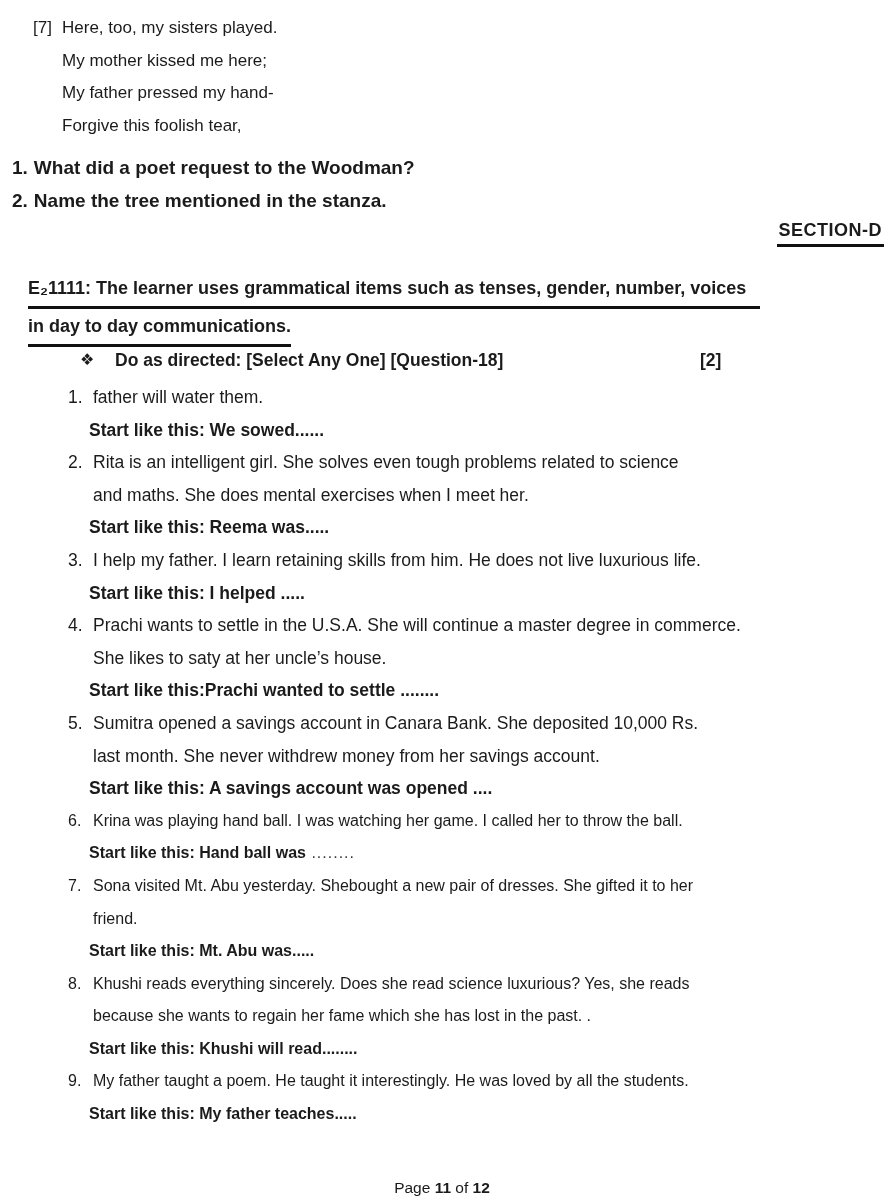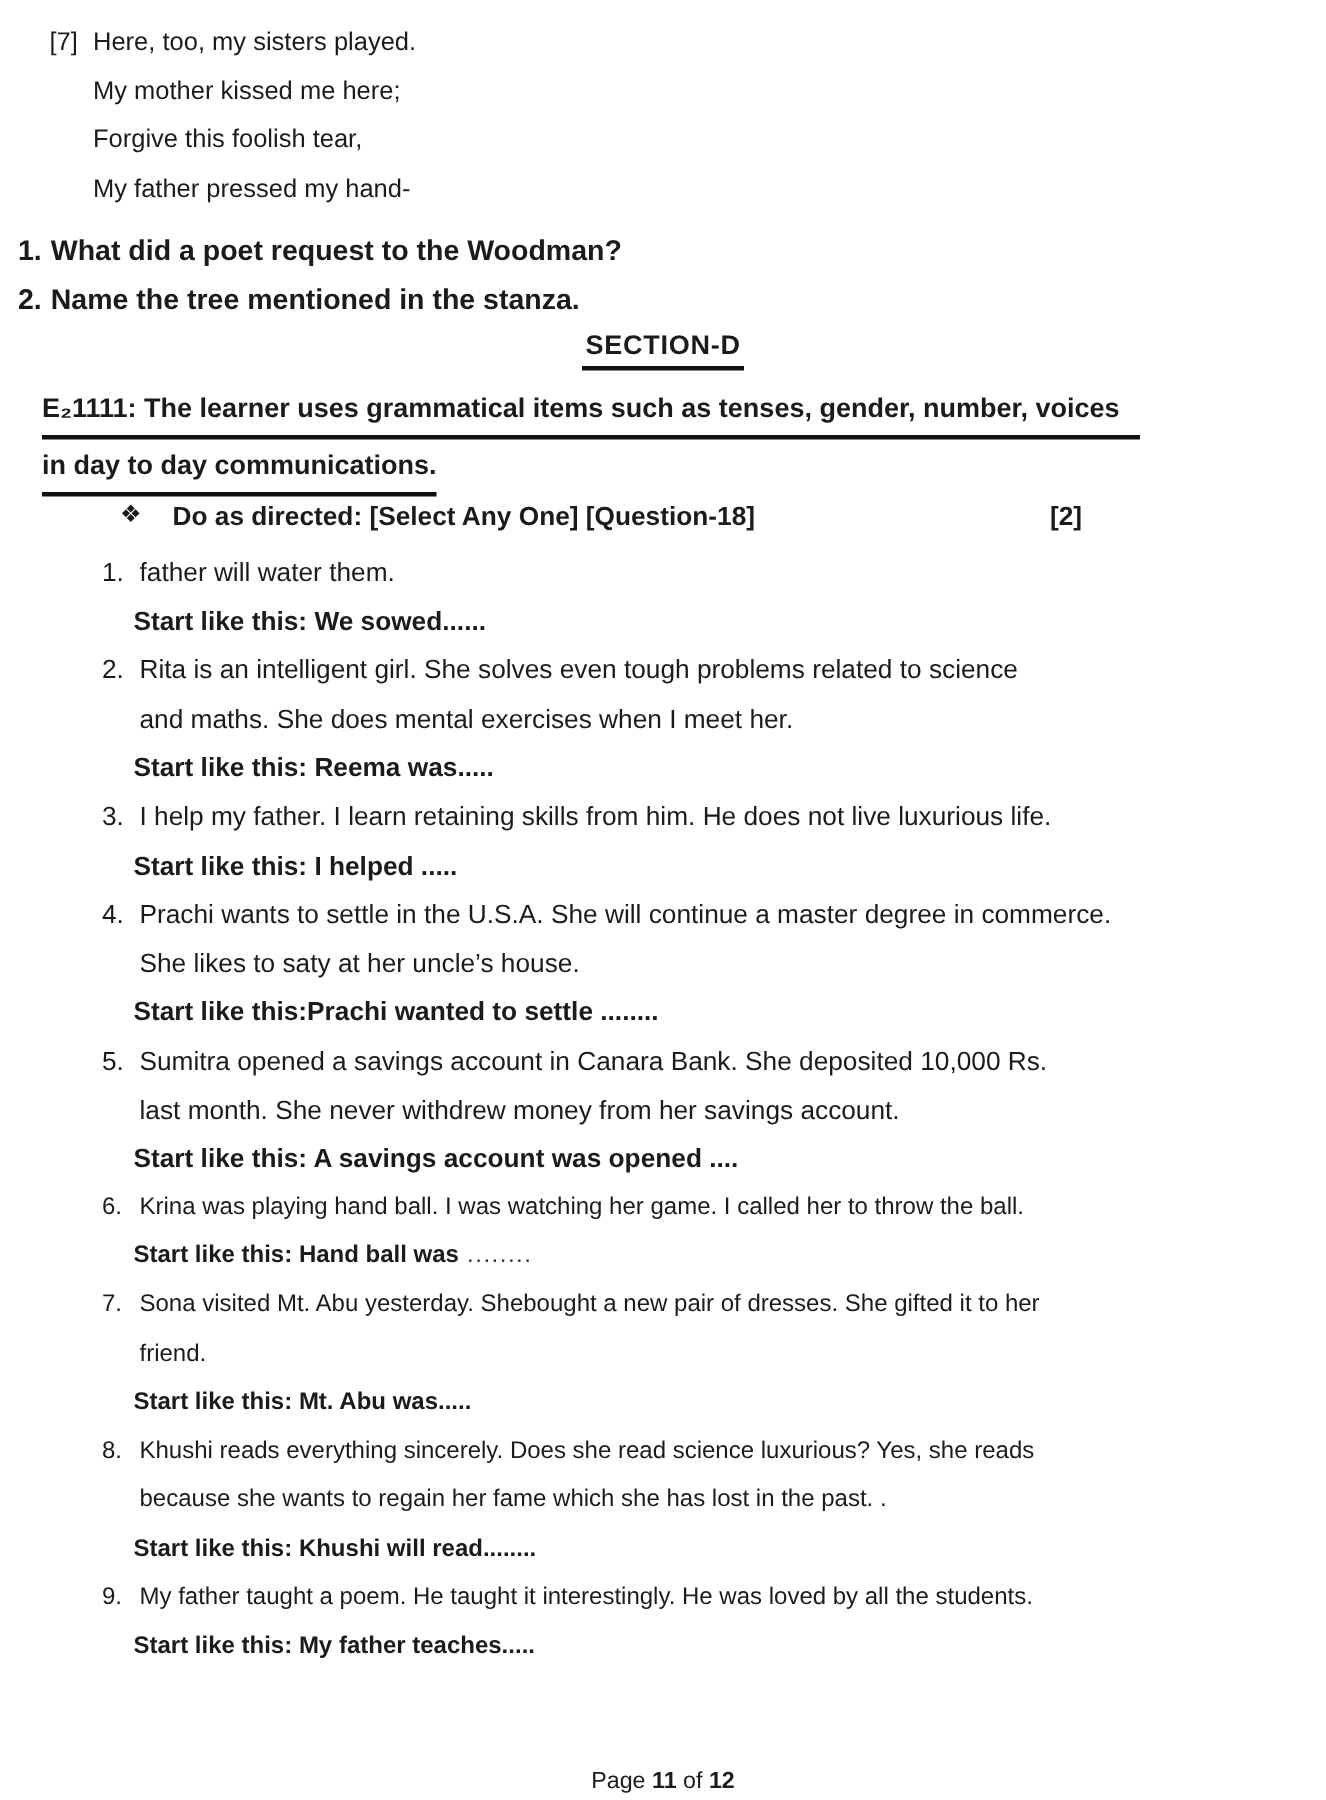--- a/index.html
+++ b/index.html
@@ -13,27 +13,27 @@
   
   .poem{font-size:17px;line-height:32.5px;}
   .poem-line{padding-left:62px;white-space:nowrap;}
   .poem-first{position:relative;}
   .poem-label{position:absolute;left:33px;top:0;}
   
   .questions{margin-top:9px;font-weight:700;font-size:19px;line-height:33px;}
   .question-row{padding-left:12px;white-space:nowrap;}
   .q-num{margin-right:6px;}
   
-  .section-head{margin-top:0;text-align:center;line-height:26px;}
+  .section-head{margin-top:0;text-align:right;line-height:26px;}
   .section-head span{
     display:inline-block;font-weight:700;font-size:18px;letter-spacing:.5px;
     border-bottom:3px solid #111;padding:0 2px 1px 2px;
   }
   
-  .objective{margin-top:8px;padding-left:28px;font-weight:700;font-size:18px;line-height:34px;}
+  .objective{margin-top:24px;padding-left:28px;font-weight:700;font-size:18px;line-height:34px;}
   .obj-line span{display:inline-block;border-bottom:3px solid #111;padding-bottom:1px;}
   .obj-line.first span{padding-right:14px;}
   
   .directive{position:relative;margin-top:-2px;padding-left:115px;font-weight:700;font-size:17.5px;line-height:30px;white-space:nowrap;}
   .directive .bullet{position:absolute;left:80px;top:0;font-size:16px;}
   .directive .marks{position:absolute;left:700px;top:0;}
   
   .items{margin-top:6px;font-size:17.5px;line-height:32.6px;}
   .item{position:relative;padding-left:93px;}
   .item.small{font-size:16px;}
@@ -49,22 +49,22 @@
 <body>
 
 <div class="page">
 
   <div class="poem">
     <div class="poem-line poem-first">
       <span class="poem-label">[7]</span>
       <span>Here, too, my sisters played.</span>
     </div>
     <div class="poem-line">My mother kissed me here;</div>
+    <div class="poem-line">My father pressed my hand-</div>
     <div class="poem-line">Forgive this foolish tear,</div>
-    <div class="poem-line">My father pressed my hand-</div>
   </div>
 
   <div class="questions">
     <div class="question-row">
       <span class="q-num">1.</span><span>What did a poet request to the Woodman?</span>
     </div>
     <div class="question-row">
       <span class="q-num">2.</span><span>Name the tree mentioned in the stanza.</span>
     </div>
   </div>

